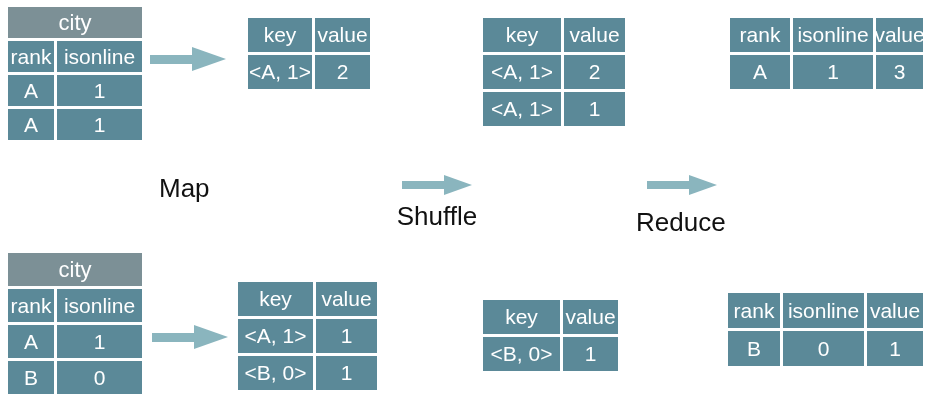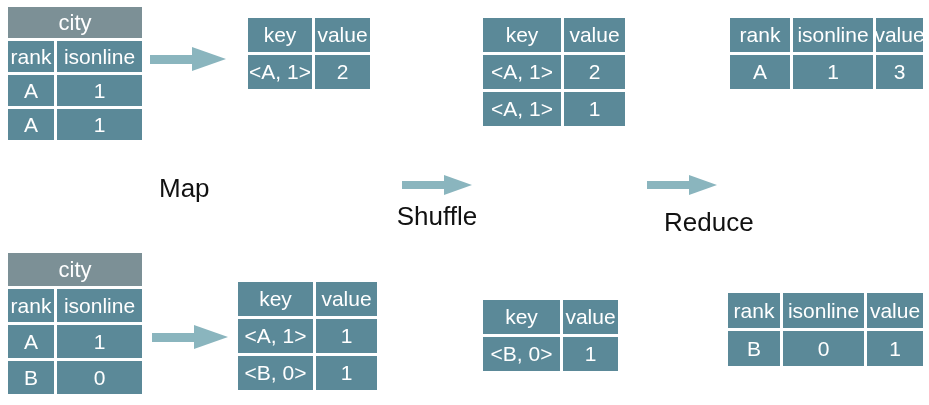--- a/index.html
+++ b/index.html
@@ -75,21 +75,21 @@
     <div class="head"></div>
   </div>
   <div class="lbl center" style="left:383px; top:201px; width:108px;">
     <div>Shuffle</div>
   </div>
 
   <div class="arrow sm" style="left:647px; top:175px;">
     <div class="shaft"></div>
     <div class="head"></div>
   </div>
-  <div class="lbl" style="left:636px; top:207px;margin-left:28px;">Reduce</div>
+  <div class="lbl" style="left:636px; top:207px;">Reduce</div>
 
   <div class="tbl" style="left:8px; top:253px; grid-template-columns:46px 85px; grid-auto-rows:33px;">
     <div class="cell title">city</div>
     <div class="cell">rank</div>
     <div class="cell">isonline</div>
     <div class="cell">A</div>
     <div class="cell">1</div>
     <div class="cell">B</div>
     <div class="cell">0</div>
   </div>

